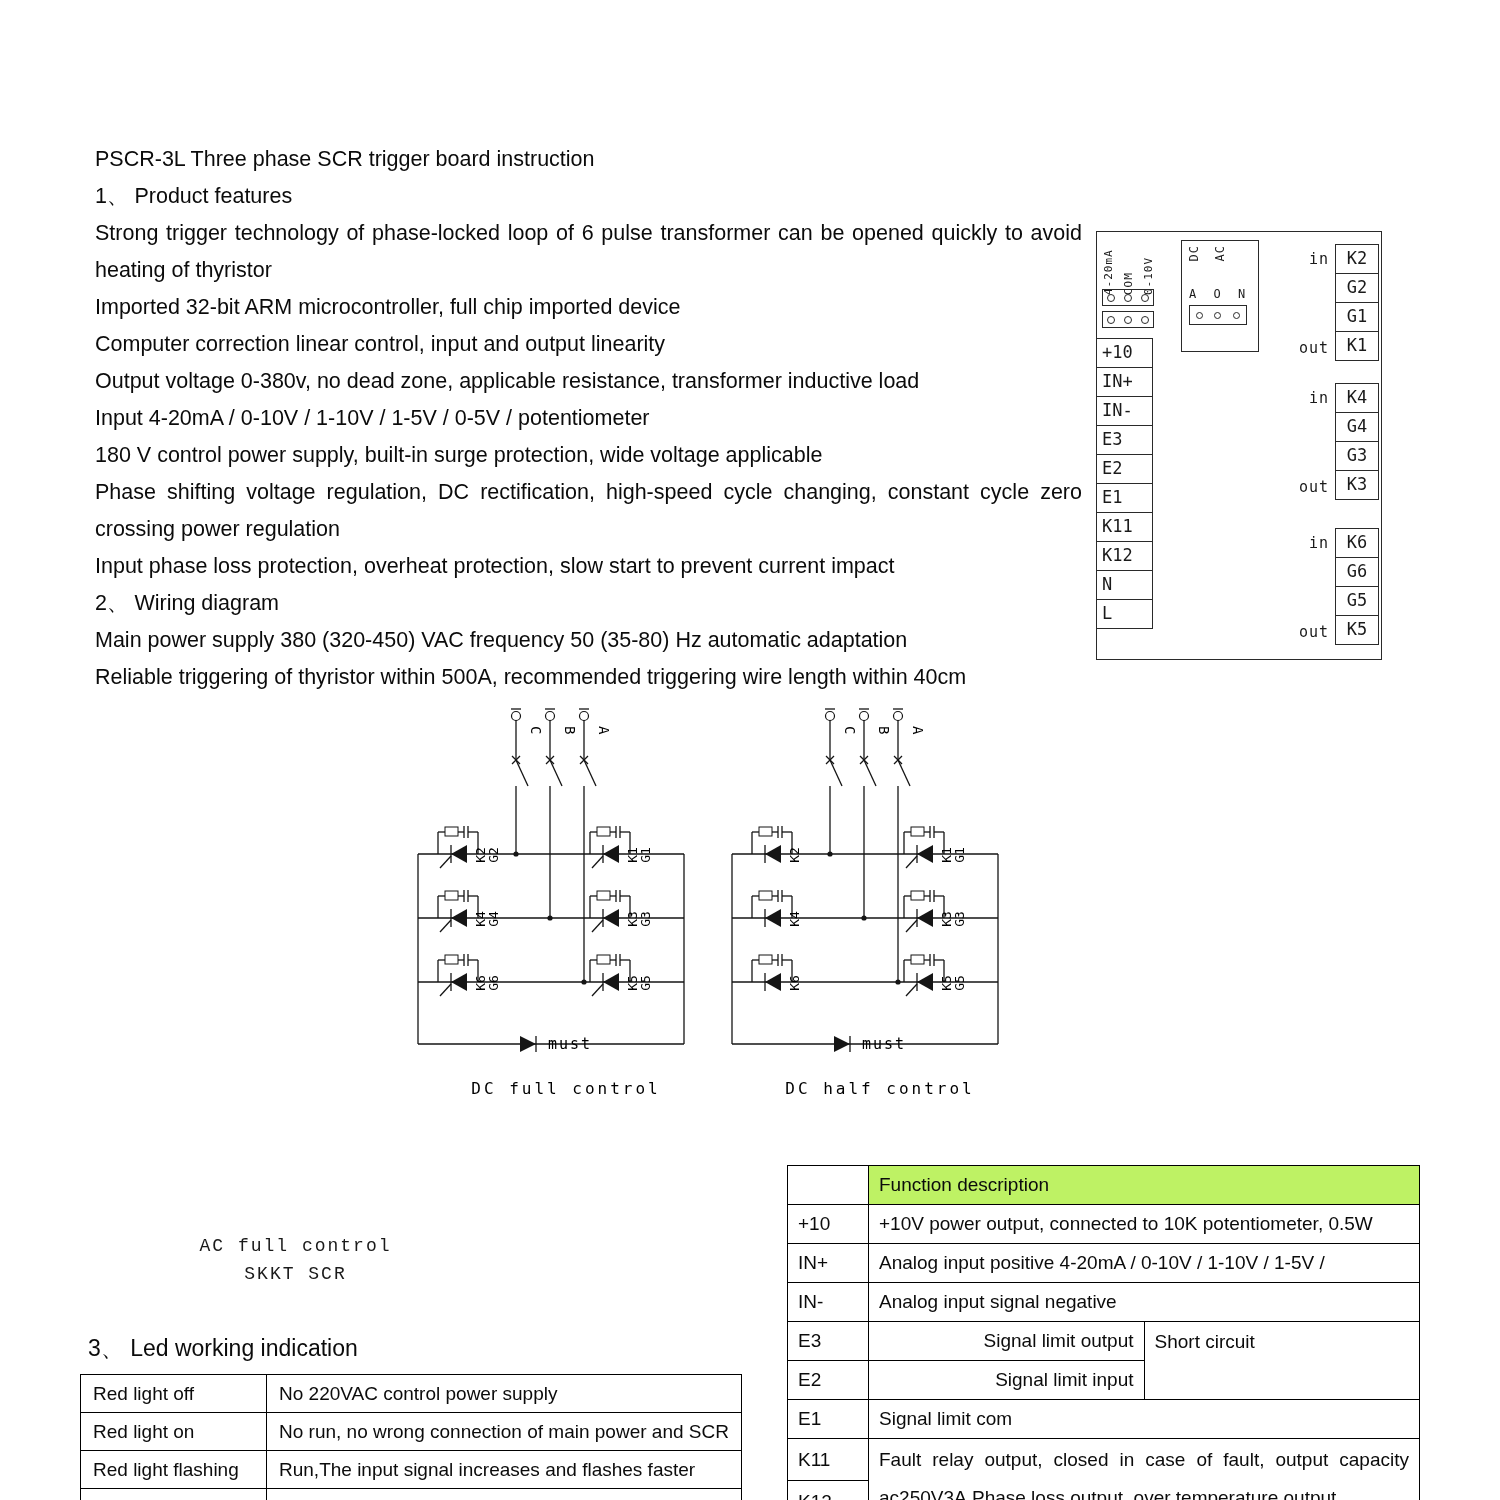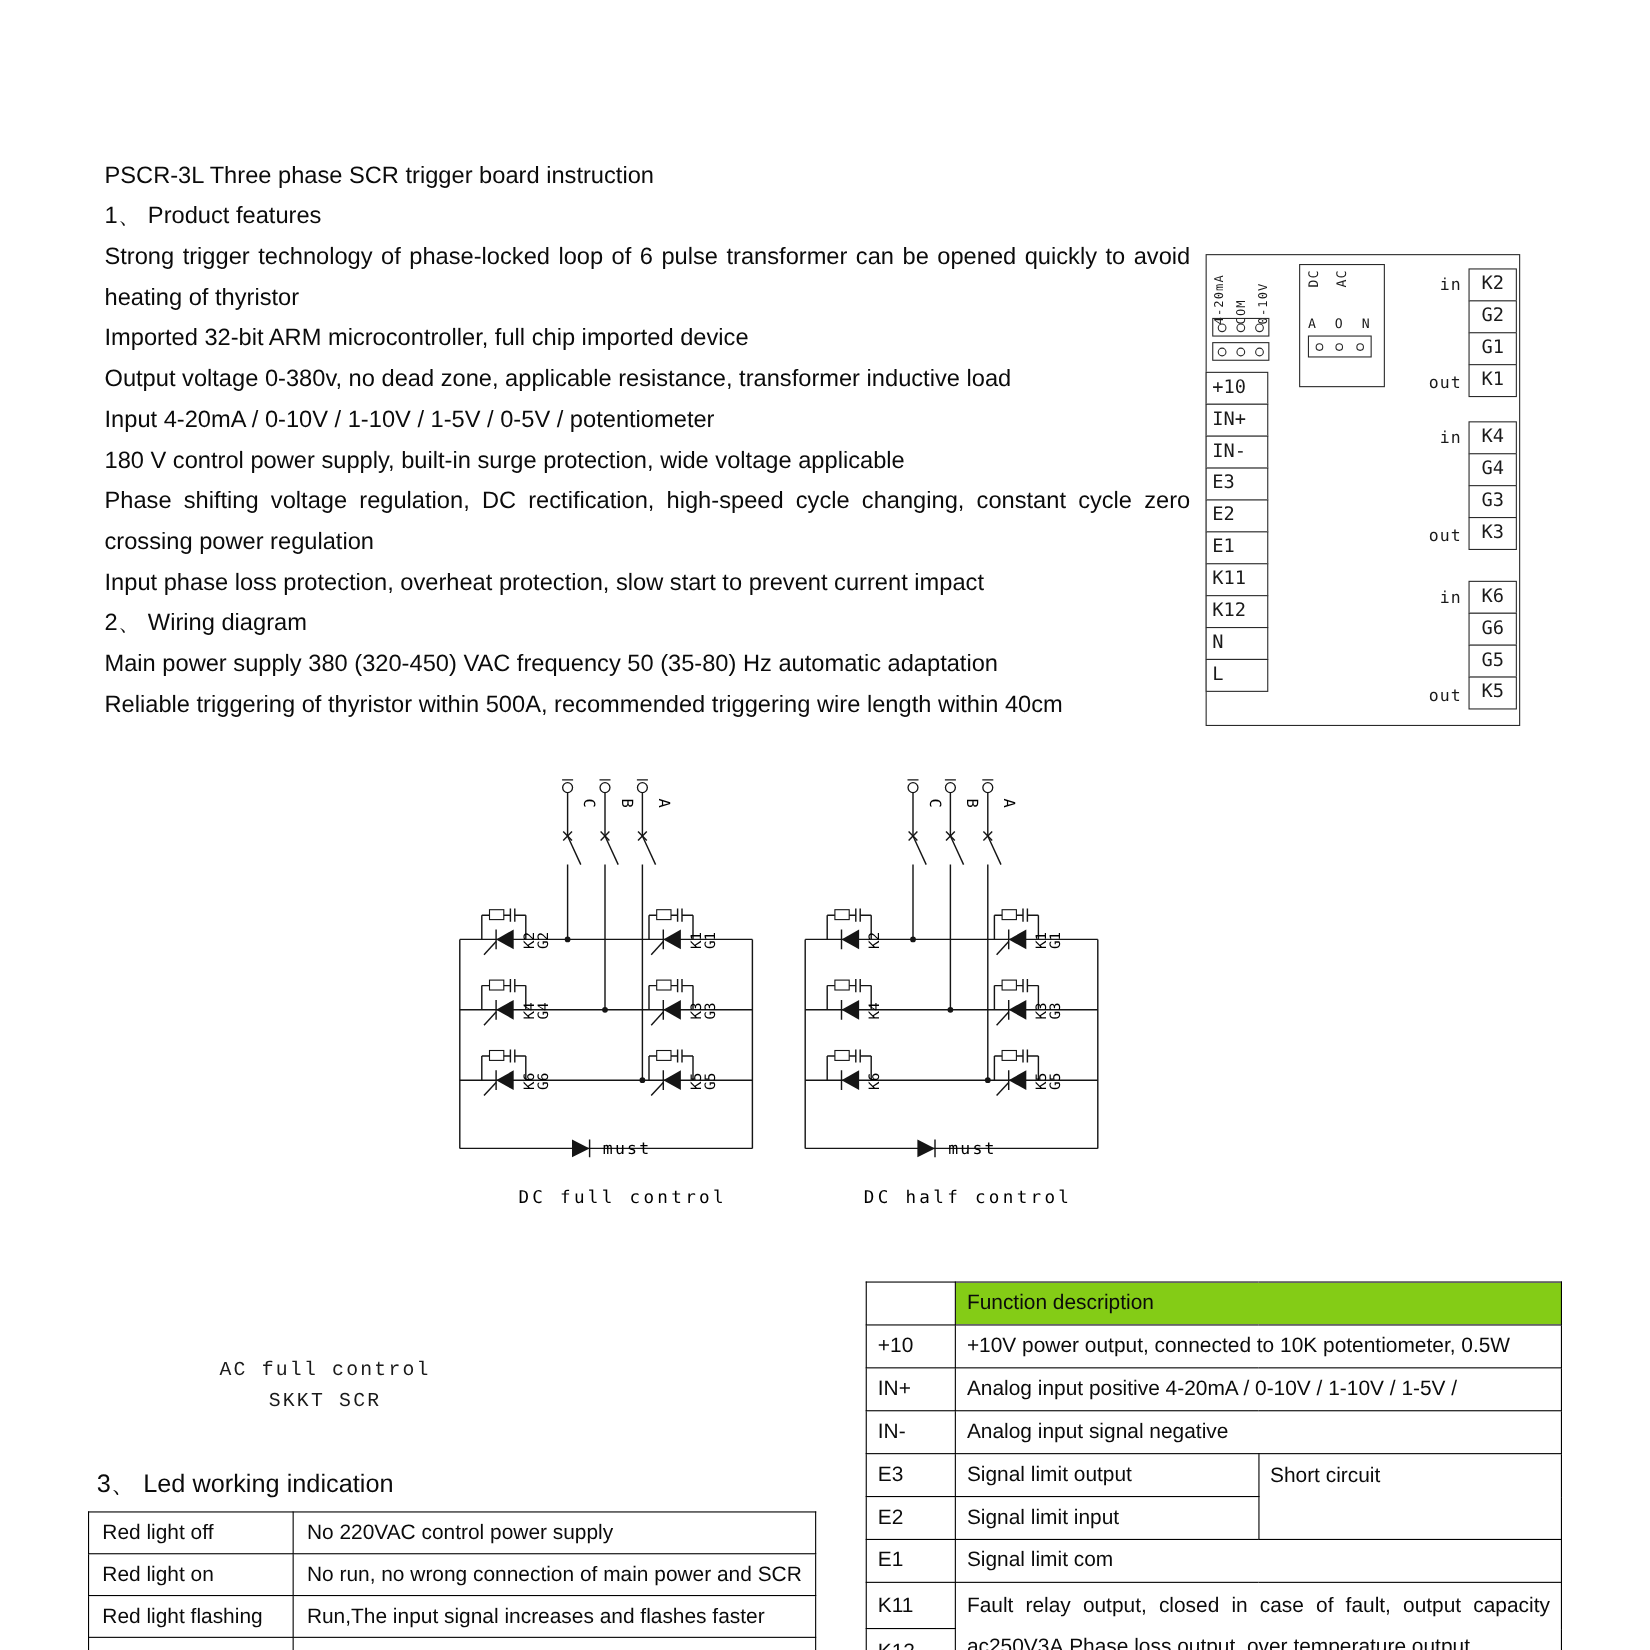--- a/index.html
+++ b/index.html
@@ -48,35 +48,36 @@
   .ledtable { position:absolute; left:80px; top:1374px; border-collapse:collapse; }
   .ledtable td { border:1.5px solid #000; font-size:19px; padding:5px 12px; height:38px; white-space:nowrap; vertical-align:middle; }
   .ledtable td.c1 { min-width:186px;margin-top:44px; }
   .ledtable td.c2 { min-width:455px; }
 
   
   .ftable { position:absolute; left:787px; top:1165px; border-collapse:collapse; table-layout:fixed; width:633px; }
   .ftable td { border:1.5px solid #000; font-size:19px; padding:5px 10px; height:39px; vertical-align:middle; overflow:hidden; }
   .ftable .term { width:81px; white-space:nowrap; }
   .ftable .hdr { background:#d9d9d9; }
-  .ftable .da { width:242px; white-space:nowrap; }
+  .ftable .da { width:242px; white-space:nowrap;text-align:right; }
   .ftable .db { width:310px; vertical-align:top; padding-top:9px; white-space:nowrap; }
   .ftable .plain { white-space:nowrap; }
   .ftable .merged { vertical-align:top; text-align:justify; white-space:normal; line-height:38px; padding-top:2px; }
 </style>
 </head>
 <body>
 
 <div class="pagewrap">
 
   <div class="maintext">
     <p>PSCR-3L Three phase SCR trigger board instruction</p>
     <p>1、 Product features</p>
     <p class="just">Strong trigger technology of phase-locked loop of 6 pulse transformer can be opened quickly to avoid heating of thyristor</p>
     <p>Imported 32-bit ARM microcontroller, full chip imported device</p>
+    <p>Computer correction linear control, input and output linearity</p>
     <p>Output voltage 0-380v, no dead zone, applicable resistance, transformer inductive load</p>
     <p>Input 4-20mA / 0-10V / 1-10V / 1-5V / 0-5V / potentiometer</p>
     <p>180 V control power supply, built-in surge protection, wide voltage applicable</p>
     <p class="just">Phase shifting voltage regulation, DC rectification, high-speed cycle changing, constant cycle zero crossing power regulation</p>
     <p>Input phase loss protection, overheat protection, slow start to prevent current impact</p>
     <p>2、 Wiring diagram</p>
     <p>Main power supply 380 (320-450) VAC frequency 50 (35-80) Hz automatic adaptation</p>
     <p>Reliable triggering of thyristor within 500A, recommended triggering wire length within 40cm</p>
   </div>
 
@@ -404,21 +405,21 @@
       <td class="c1"></td>
       <td class="c2"></td>
     </tr>
   </tbody>
     </table>
 
   <table class="ftable">
     <tbody>
         <tr>
       <td class="term"></td>
-      <td class="hdr" colspan="2" style="background: #84cc16;">Function description</td>
+      <td class="hdr" colspan="2" style="background: #bef264;">Function description</td>
     </tr>
     <tr>
       <td class="term">+10</td>
       <td class="plain" colspan="2">+10V power output, connected to 10K potentiometer, 0.5W</td>
     </tr>
     <tr>
       <td class="term">IN+</td>
       <td class="plain" colspan="2">Analog input positive 4-20mA / 0-10V / 1-10V / 1-5V /</td>
     </tr>
     <tr>

